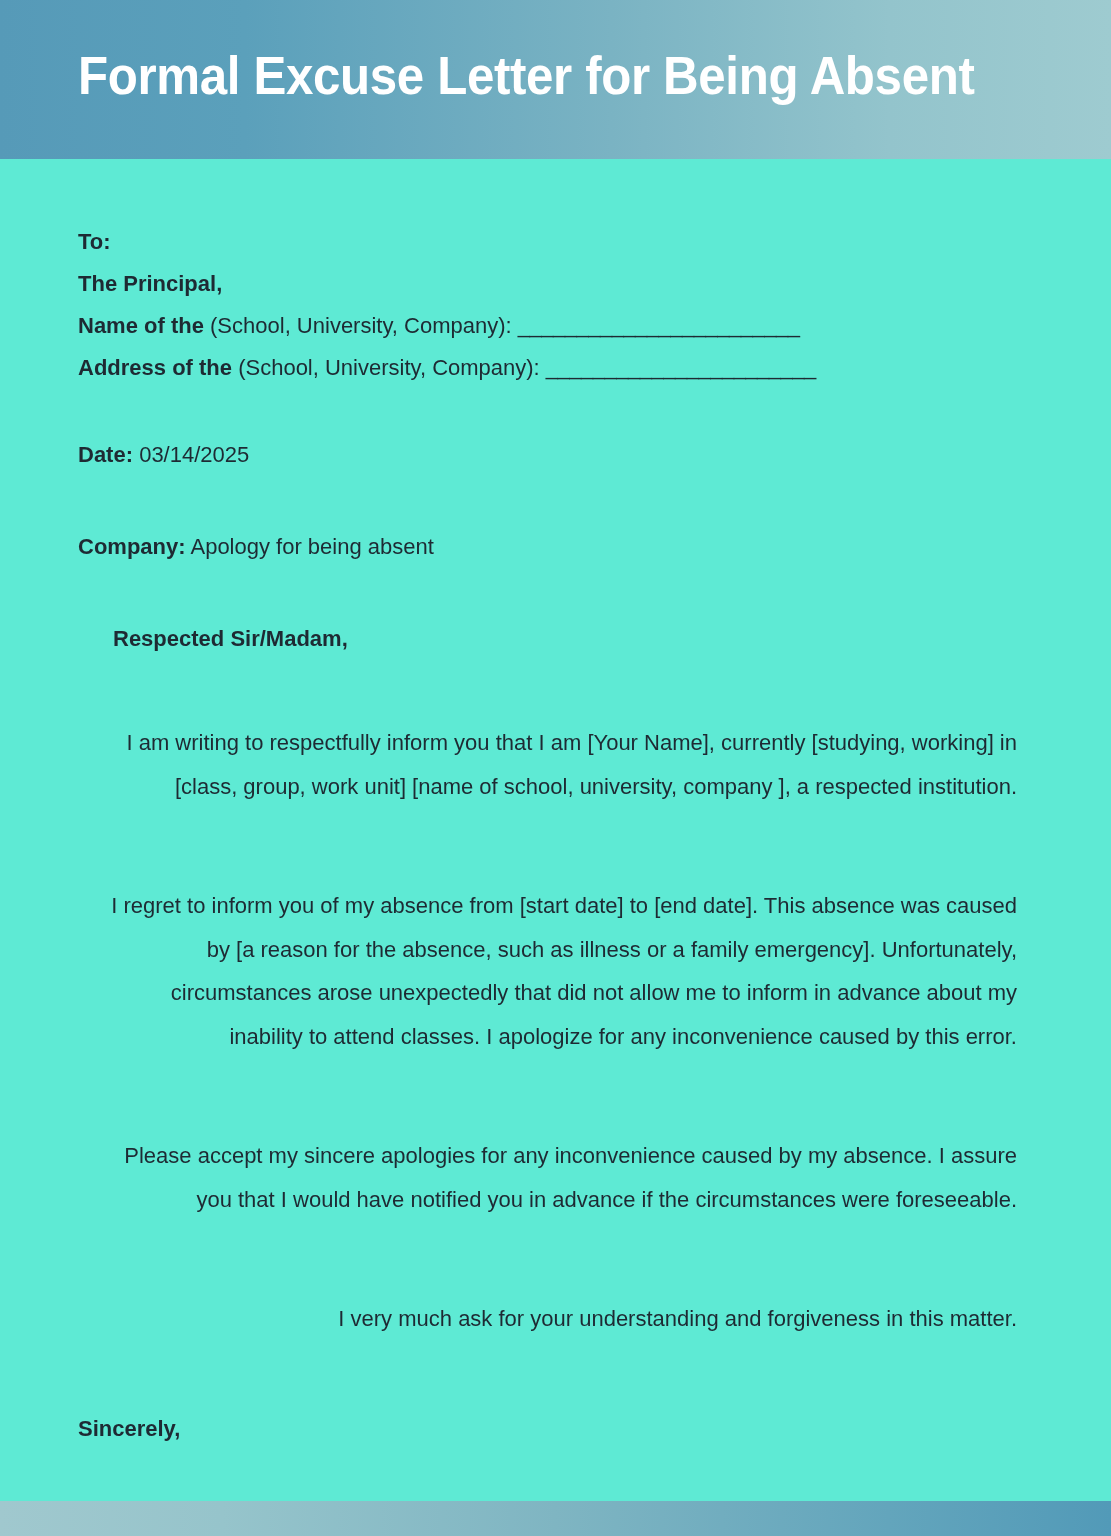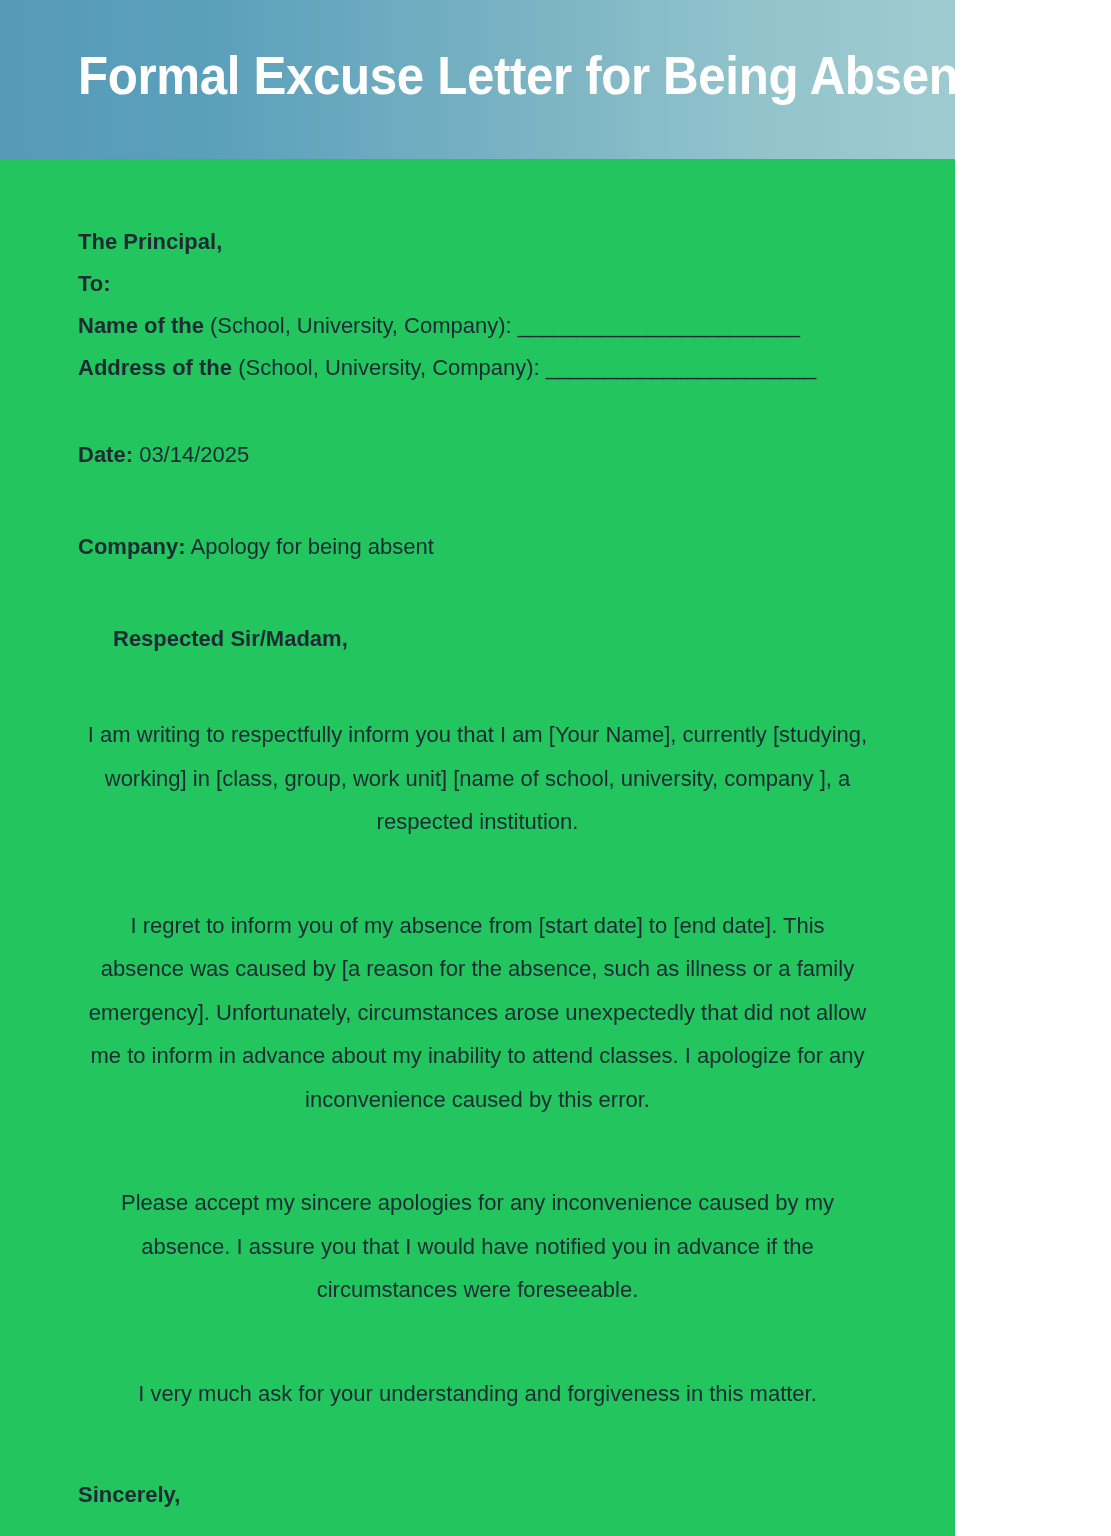--- a/index.html
+++ b/index.html
@@ -9,23 +9,23 @@
   body {
     width: 1111px;
     height: 1536px;
     background: #ffffff;
     font-family: "Liberation Sans", sans-serif;
     overflow: hidden;
   }
 
   .page {
     position: relative;
-    width: 955px;
+    width: 1111px;
     height: 1536px;
-    background: #22c55e;
+    background: #5eead4;
     display: flex;
     flex-direction: column;
   }
 
   
   .header-banner {
     position: relative;
     width: 100%;
     height: 159px;
     background: linear-gradient(90deg, #569ab8 0%, #5ba0bb 22%, #7ab3c3 55%, #93c4cc 80%, #9ecbd0 100%);
@@ -92,23 +92,23 @@
     line-height: 40px;
     font-weight: 700;
     color: #1e2a33;
     margin-left: 35px;
   }
 
   .para {
     font-size: 22px;
     line-height: 43.5px;
     color: #1e2a33;
-    margin: 8px;
+    margin: 16px;
     max-width: 960px;
-    text-align: center;
+    text-align: right;
   }
 
   .closing {
     font-size: 22px;
     line-height: 40px;
     font-weight: 700;
     color: #1e2a33;
   }
 
   .sign-line {
@@ -133,25 +133,25 @@
 
   <div class="header-banner">
     <div class="header-title">Formal Excuse Letter for Being Absent</div>
   </div>
 
   <div class="letter-body">
 
     <div class="addr-block">
 
       <div class="addr-line">
+        <span class="lbl">To:</span>
+      </div>
+
+      <div class="addr-line">
         <span class="lbl">The Principal,</span>
-      </div>
-
-      <div class="addr-line">
-        <span class="lbl">To:</span>
       </div>
 
       <div class="addr-line">
         <span class="lbl">Name of the</span>
         <span class="reg">(School, University, Company):</span>
         <span class="blank">________________________</span>
       </div>
 
       <div class="addr-line">
         <span class="lbl">Address of the</span>

